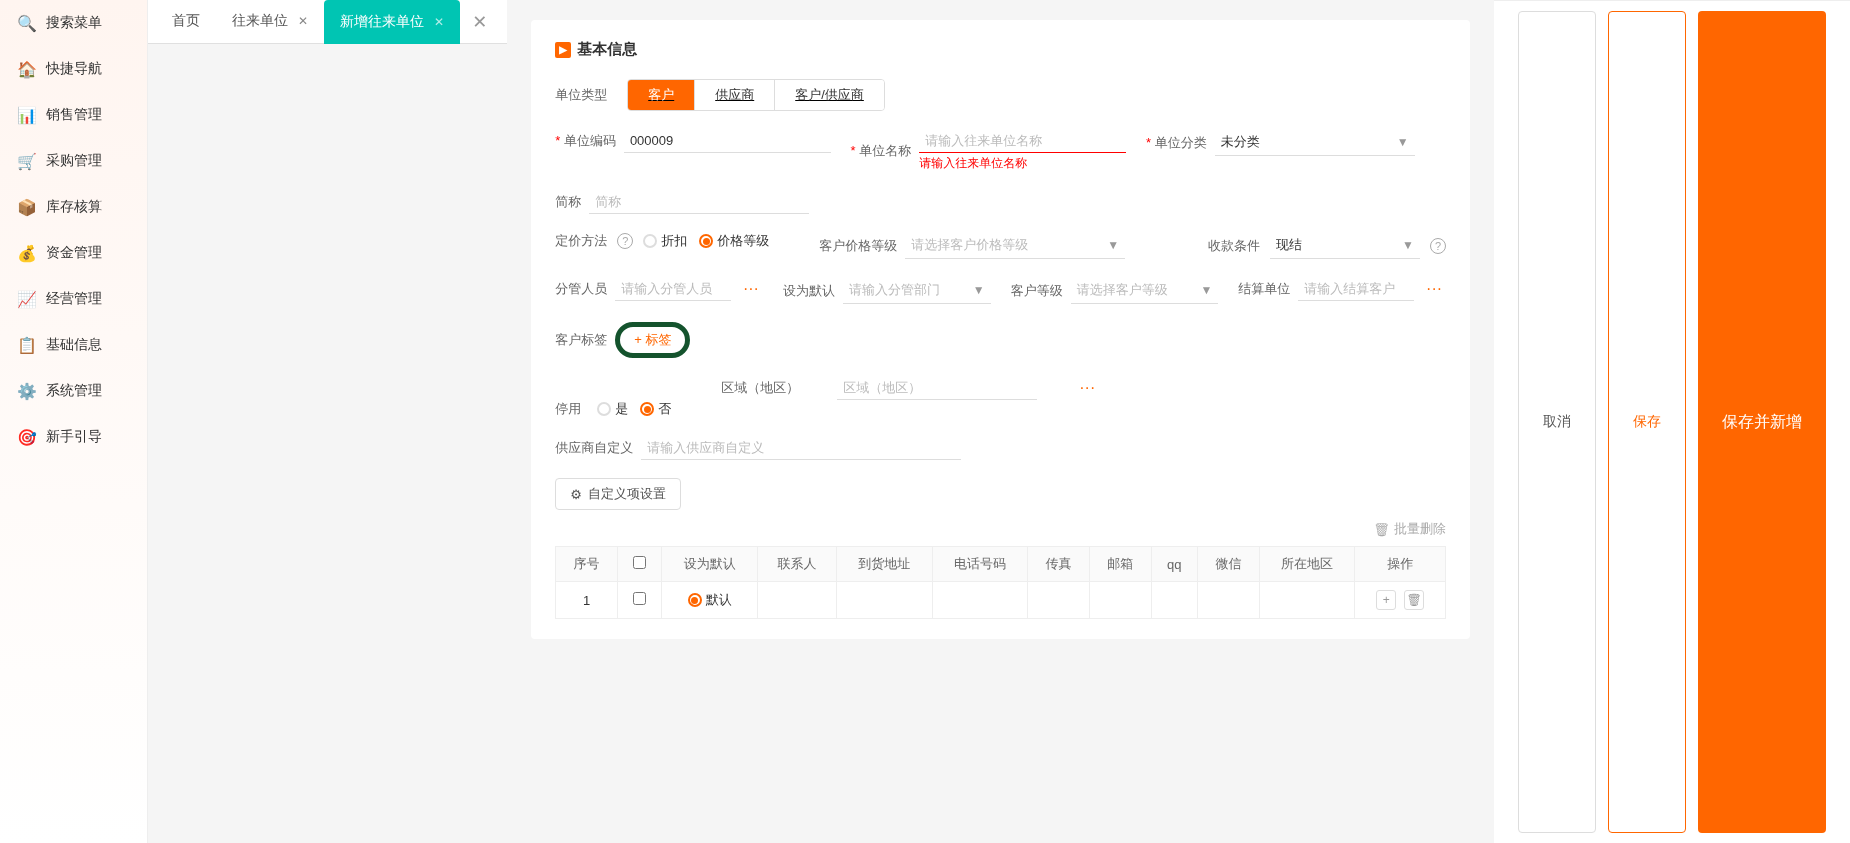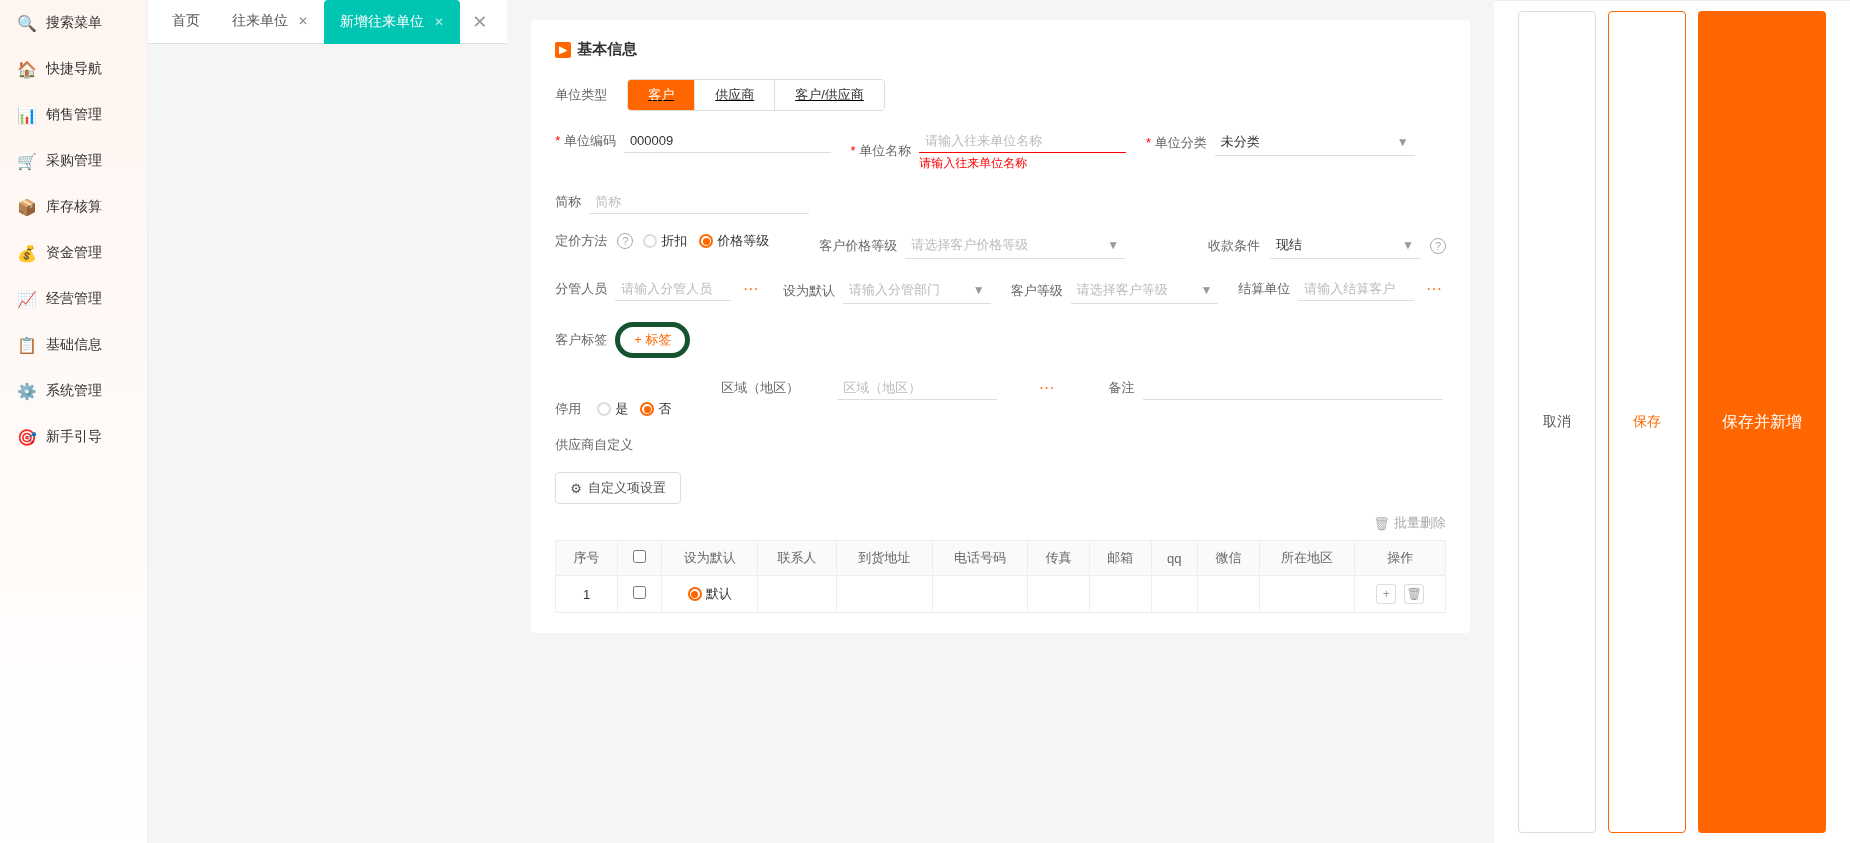--- a/index.html
+++ b/index.html
@@ -581,29 +581,26 @@
               <div class="radio-circle checked"></div>
               <span>否</span>
             </label>
           </div>
         </div>
         <div class="form-field" style="margin-left:30px;gap:38px;">
           <span class="form-label">区域（地区）</span>
           <input type="text" class="form-input" style="max-width: 200px;" placeholder="区域（地区）">
           <span class="more-dots">···</span>
         </div>
-        <div class="form-field" style="margin-left:30px;">
-          <span class="form-label">备注</span>
-          <input type="text" class="form-input" style="max-width: 300px;">
-        </div>
       </div>
 
       <div class="form-row">
         <div class="form-field">
           <span class="form-label">供应商自定义</span>
+          <input type="text" class="form-input" style="max-width: 320px;" placeholder="请输入供应商自定义">
         </div>
       </div>
 
       <div style="margin-top:12px; margin-bottom:10px;">
         <button class="custom-settings-btn">
           <span>⚙</span>
           <span>自定义项设置</span>
         </button>
       </div>
 

